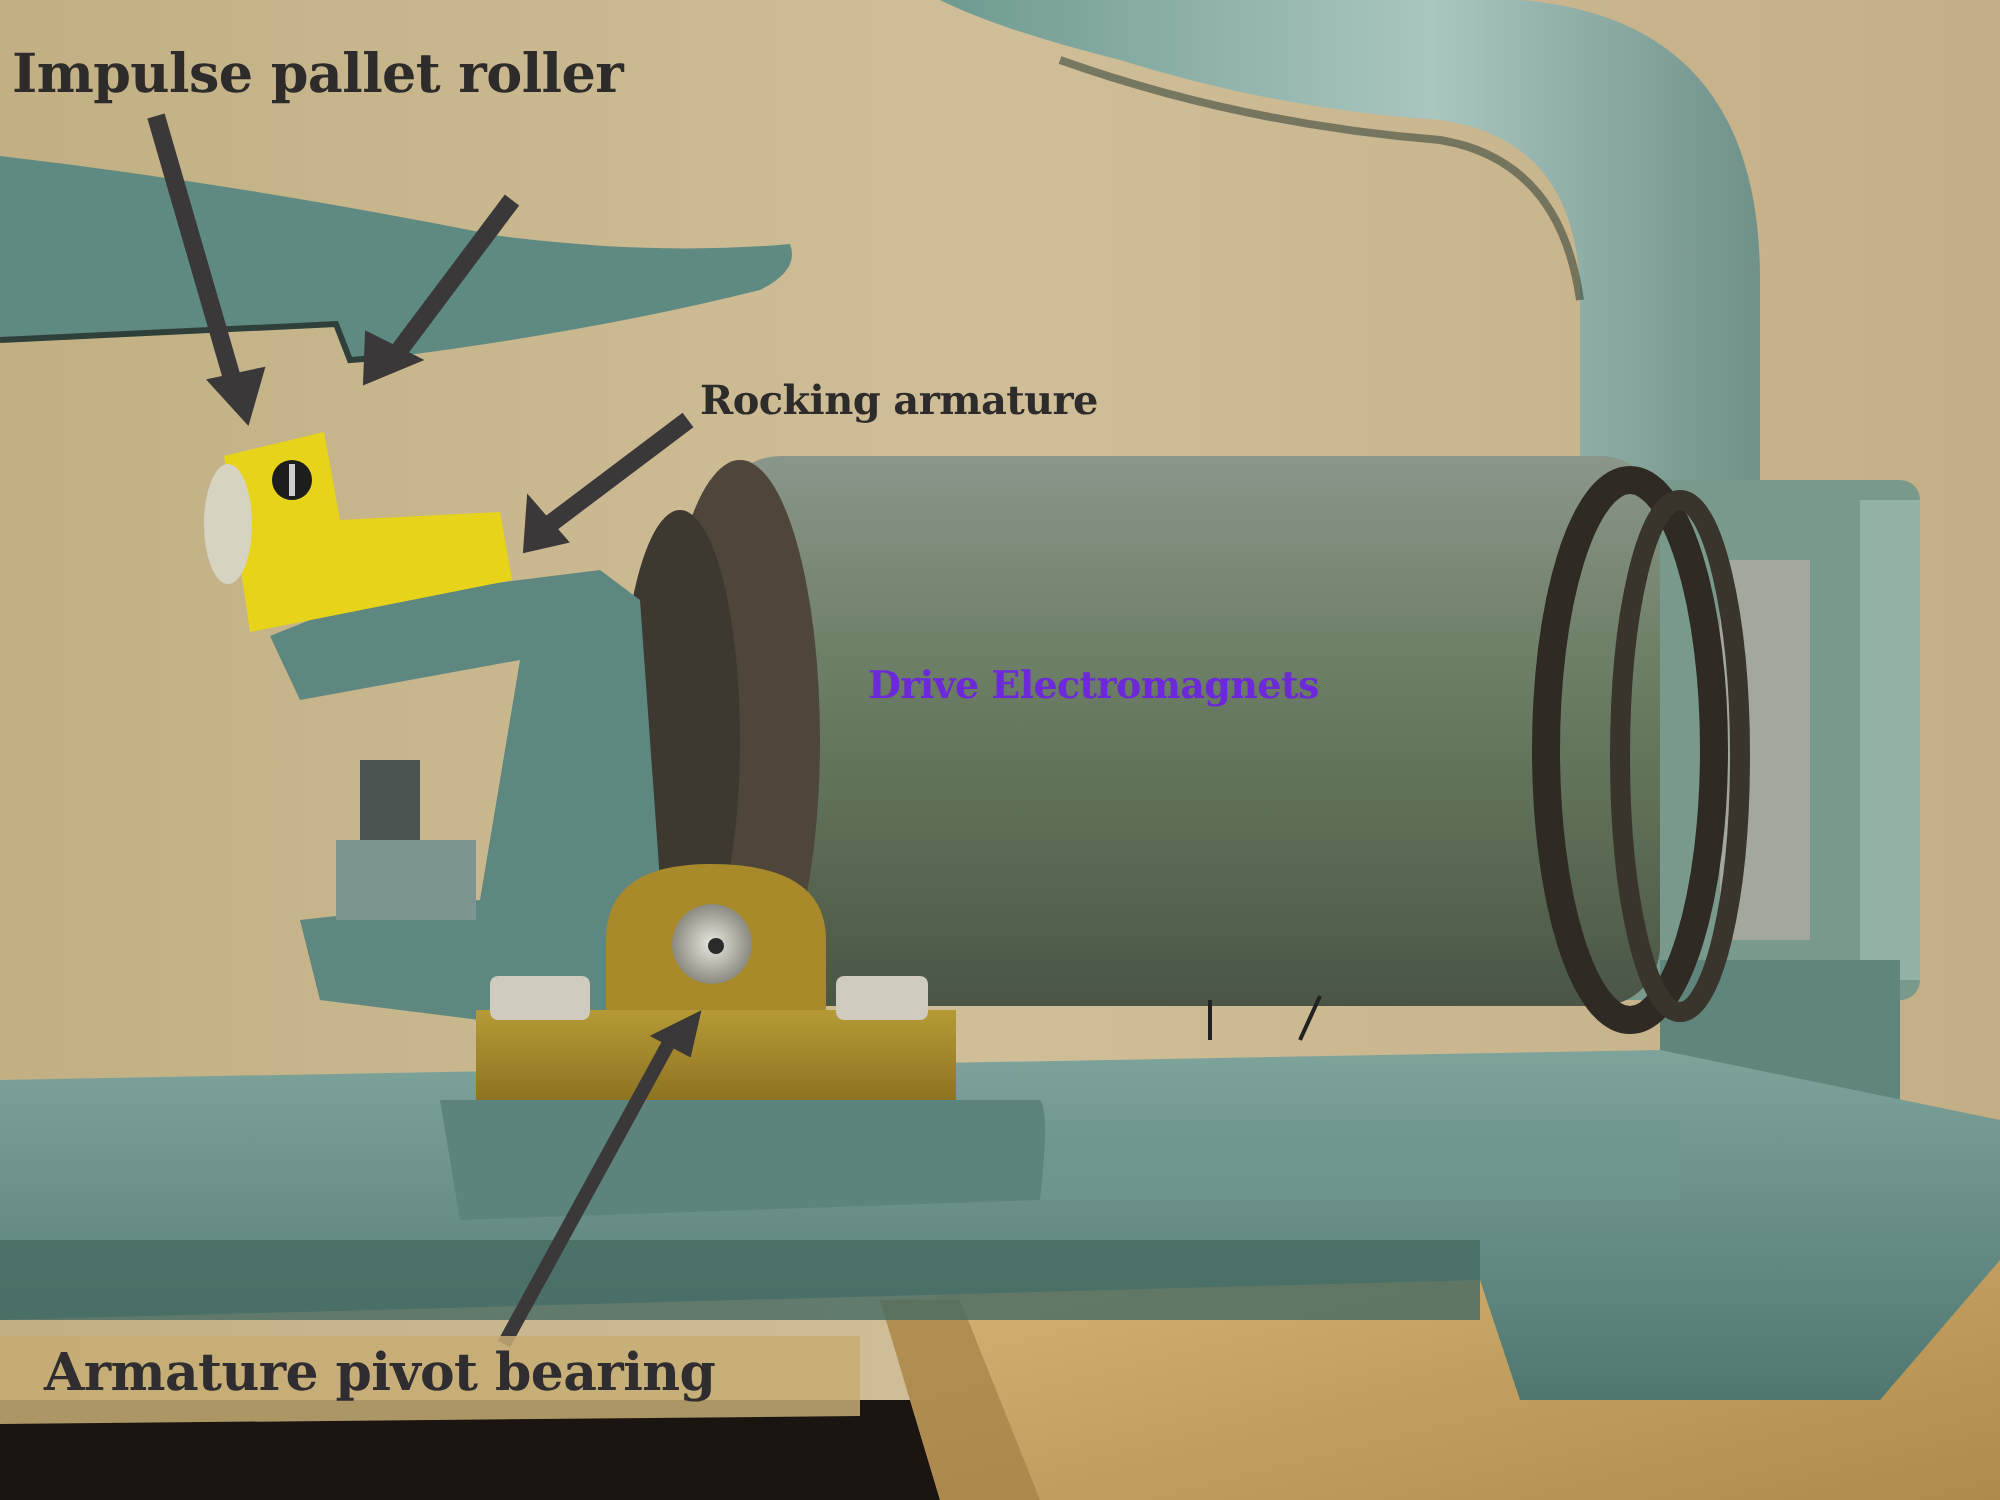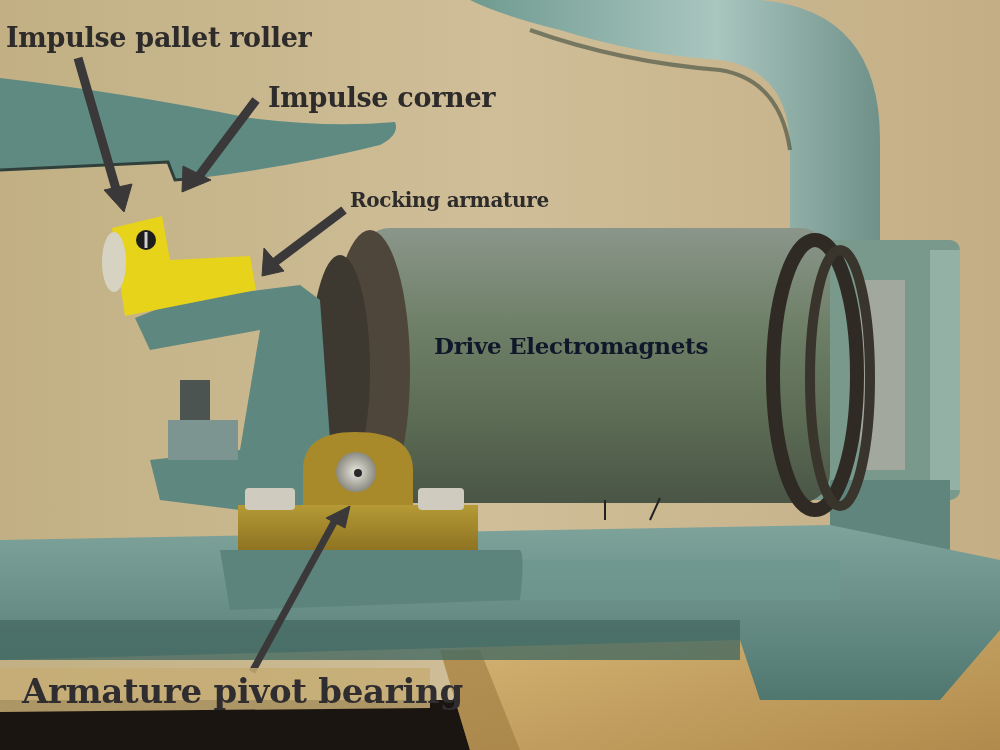--- a/index.html
+++ b/index.html
@@ -5,22 +5,22 @@
     html, body { margin: 0; padding: 0; }
     body { width: 1000px; height: 750px; overflow: hidden; position: relative; background: #cbb88f; font-family: "DejaVu Serif", serif; }
     .scene { position: absolute; left: 0; top: 0; width: 1000px; height: 750px; }
     .label {
       position: absolute; white-space: nowrap; font-family: "DejaVu Serif", serif;
       font-weight: bold; color: #2e2b2b; letter-spacing: -0.3px; line-height: 1;
     }
     #lbl-roller { left: 6px; top: 24px; font-size: 27px; }
     #lbl-corner { left: 268px; top: 84px; font-size: 27px; }
     #lbl-rocking { left: 350px; top: 190px; font-size: 20px; }
-    #lbl-drive { left: 434px; top: 334px; font-size: 23px; color: #0f172a; }
-    #lbl-pivot { left: 22px; top: 674px; font-size: 34px; color: #2f2d30; }
+    #lbl-drive { left: 434px; top: 334px; font-size: 19px; color: #6d28d9; }
+    #lbl-pivot { left: 22px; top: 674px; font-size: 26px; color: #2f2d30; }
   </style>
 </head>
 <body>
 
 <div class="scene">
   <svg width="1000" height="750" viewBox="0 0 1000 750" xmlns="http://www.w3.org/2000/svg">
     <defs>
       <linearGradient id="wallGrad" x1="0" y1="0" x2="1" y2="0">
         <stop offset="0" stop-color="#c2b084"></stop>
         <stop offset="0.5" stop-color="#cfbe98"></stop>
@@ -115,17 +115,16 @@
       <polygon points="264,248 284,271 262,276"></polygon>
 
       <line x1="252" y1="672" x2="338" y2="515" stroke-width="7"></line>
       <polygon points="326,518 350,506 345,528"></polygon>
     </g>
 
     <polygon points="0,668 430,668 430,708 0,712" fill="#c7ad74" opacity="0.85"></polygon>
   </svg>
 
   <div class="label" id="lbl-roller">Impulse pallet roller</div>
-  <div class="label" id="lbl-corner">Impulse corner</div>
   <div class="label" id="lbl-rocking">Rocking armature</div>
   <div class="label" id="lbl-drive">Drive Electromagnets</div>
   <div class="label" id="lbl-pivot">Armature pivot bearing</div>
 </div>
 
 </body></html>

